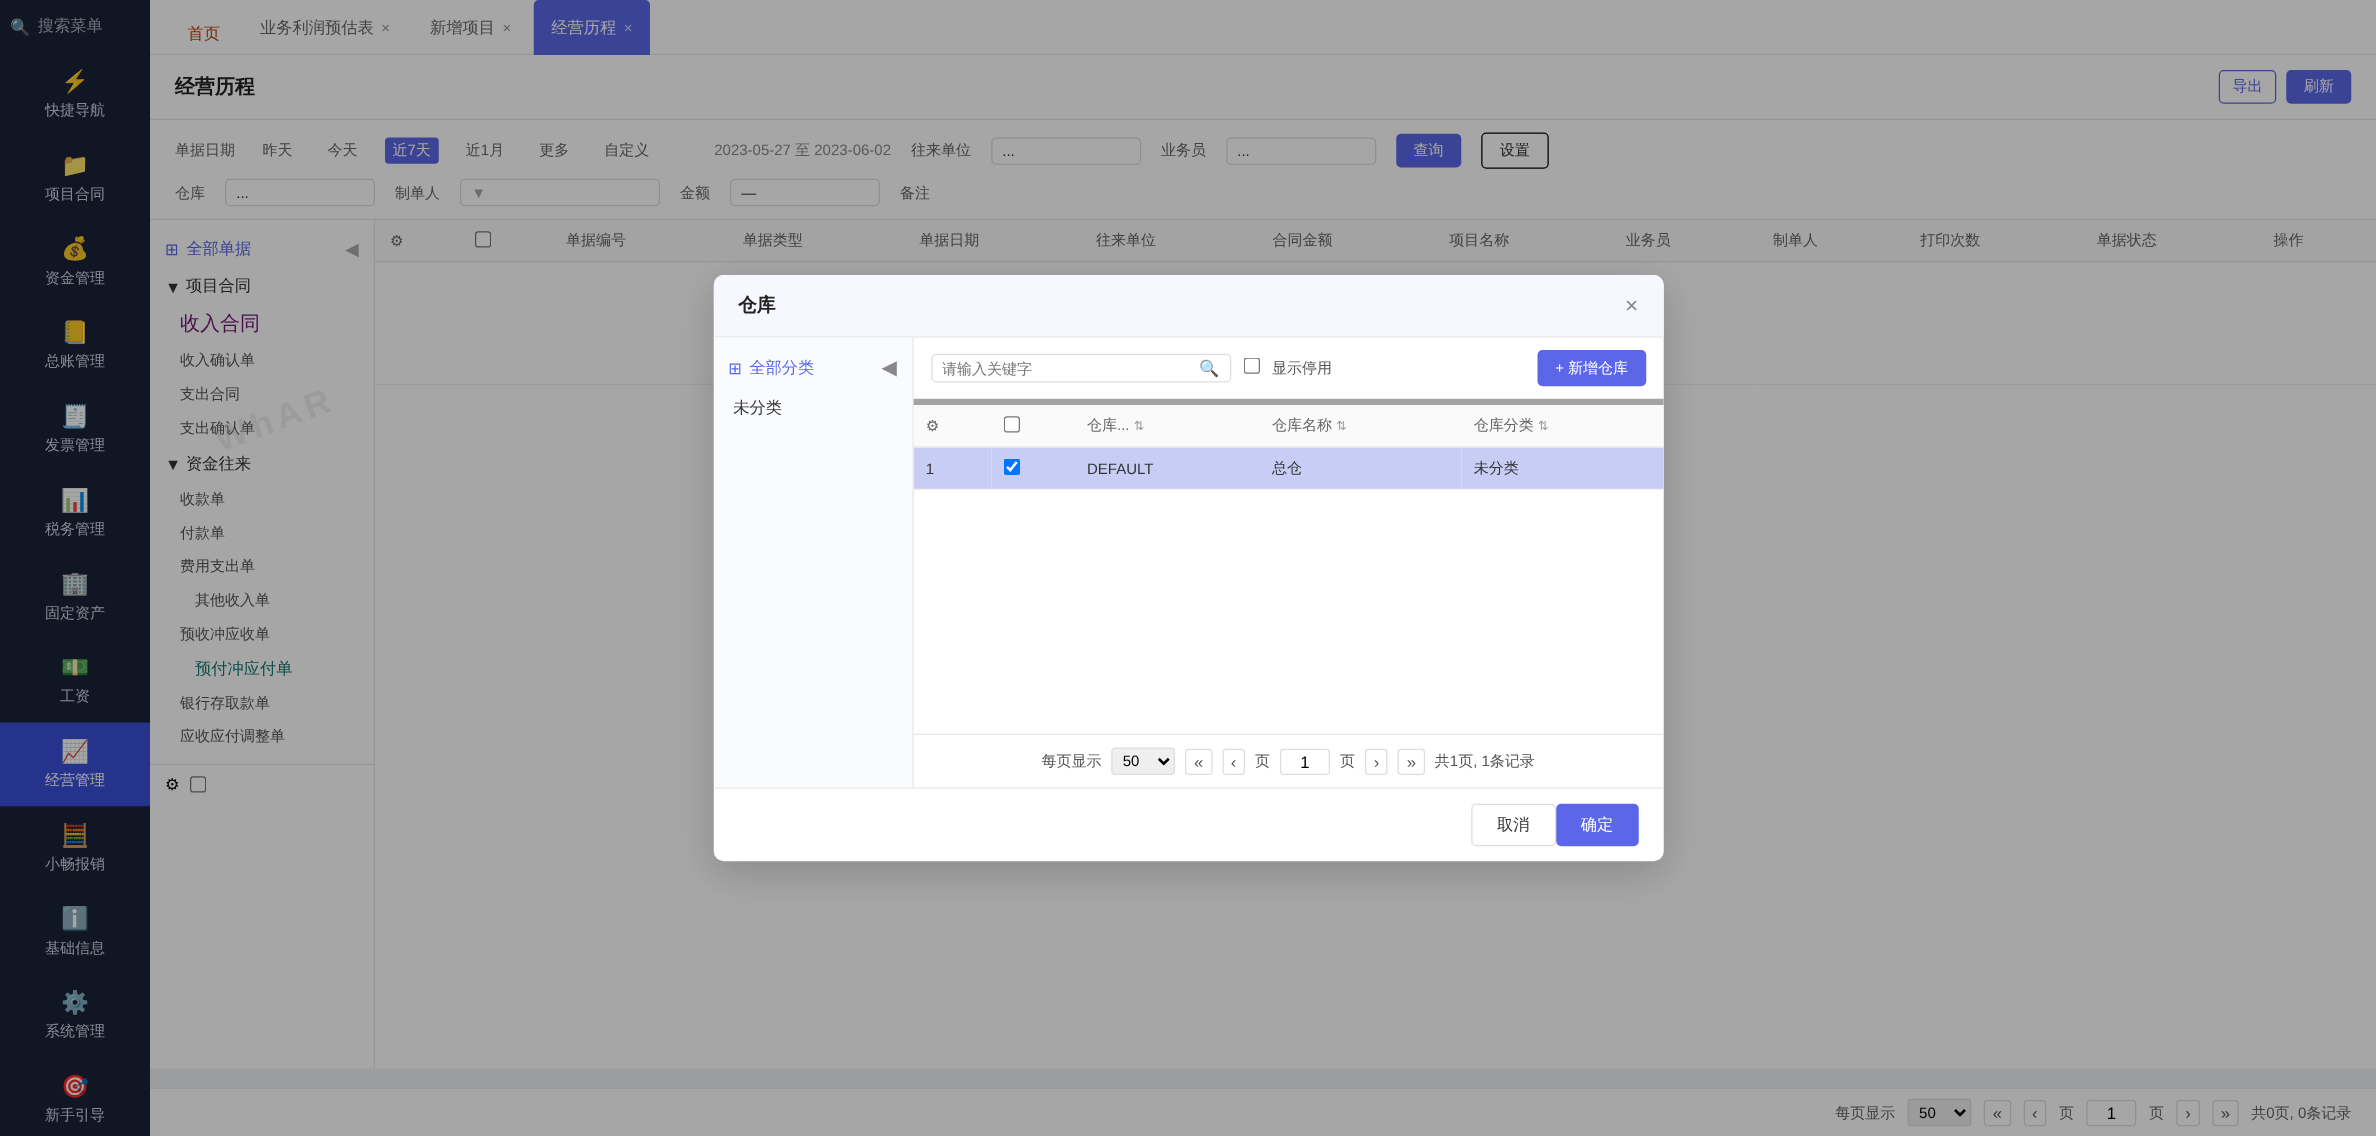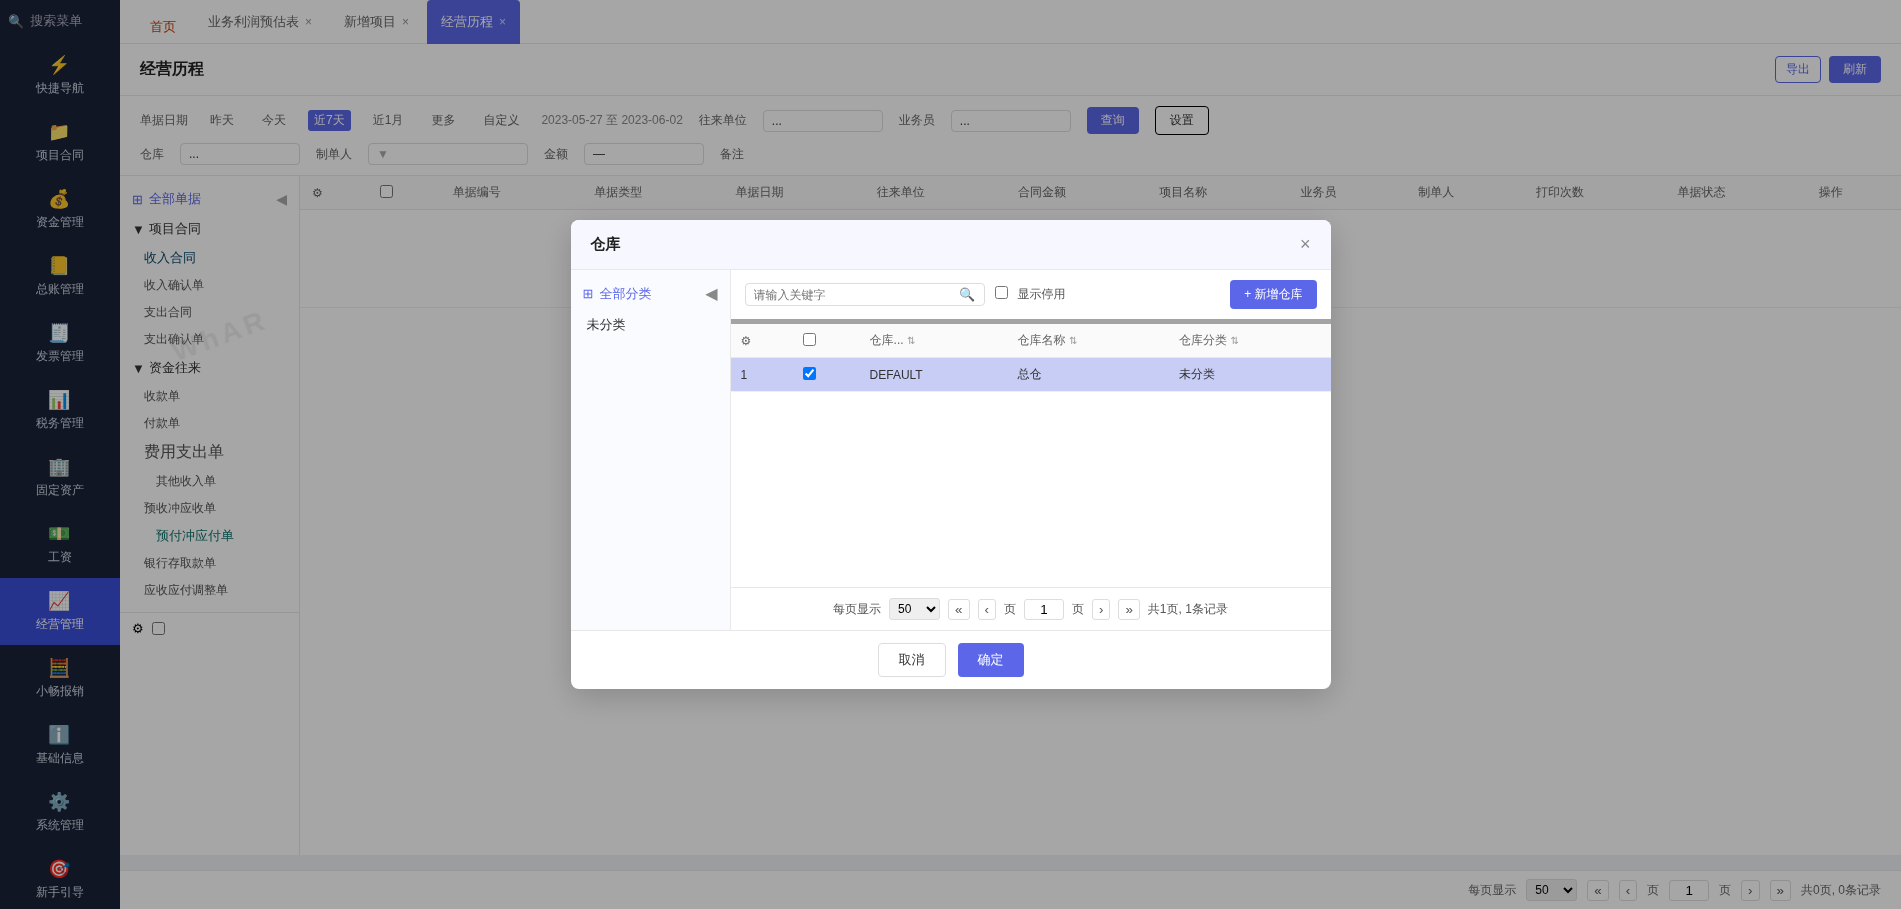--- a/index.html
+++ b/index.html
@@ -47,21 +47,21 @@
     .btn-outline-sm { border: 1px solid #5b67e8; color: #5b67e8; padding: 4px 10px; border-radius: 4px; cursor: pointer; font-size: 12px; background: #fff; }
 
     
     .filter-bar {
       background: #fff; padding: 10px 20px; border-bottom: 1px solid #e8e8e8; display: flex; flex-direction: column; gap: 8px;
     }
     .filter-row { display: flex; align-items: center; gap: 16px; flex-wrap: wrap; }
     .filter-label { color: #666; font-size: 12px; white-space: nowrap; }
     .filter-date-btn { font-size: 12px; color: #666; padding: 2px 6px; cursor: pointer; border-radius: 3px; }
     .filter-date-btn.active { background: #5b67e8; color: #fff; border-radius: 3px; }
-    .filter-date-range { color: #888; font-size: 12px; }
+    .filter-date-range { color: #888; font-size: 12px; margin-left: 30px; }
     .filter-select { border: 1px solid #ddd; border-radius: 4px; padding: 3px 8px; font-size: 12px; color: #333; min-width: 120px; cursor: pointer; display: flex; align-items: center; justify-content: space-between; }
     .btn-primary-sm { background: #5b67e8; color: #fff; border: none; padding: 5px 14px; border-radius: 4px; cursor: pointer; font-size: 12px; }
     .btn-default-sm { background: #fff; color: #333; border: 1px solid #000000; padding: 5px 14px; border-radius: 4px; cursor: pointer; font-size: 12px; }
     table { width: 100%; border-collapse: collapse; font-size: 12px; }
     table th { padding: 8px 12px; text-align: left; color: #666; border-bottom: 1px solid #e8e8e8; font-weight: normal; background: #fafafa; white-space: nowrap; }
     table td { padding: 8px 12px; border-bottom: 1px solid #f0f0f0; color: #333; }
     .empty-tip { text-align: center; color: #aaa; padding: 40px; }
 
     
     .bottom-bar {
@@ -115,21 +115,21 @@
     .modal-table th { padding: 8px 10px; text-align: left; color: #666; border-bottom: 1px solid #e8e8e8; font-weight: normal; background: #fafafa; white-space: nowrap; }
     .modal-table td { padding: 8px 10px; border-bottom: 1px solid #f0f0f0; color: #333; }
     .modal-table tr.selected { background: #c7cdf5; }
     .sort-icon { color: #999; font-size: 10px; }
 
     
     .modal-footer-pagination {
       padding: 10px 14px; border-top: 1px solid #e8e8e8; display: flex; align-items: center; justify-content: center; gap: 8px; font-size: 12px; color: #555;
     }
     .modal-footer-actions {
-      padding: 12px 20px; border-top: 1px solid #e8e8e8; display: flex; justify-content: center; gap: 12px;
+      padding: 12px 20px; border-top: 1px solid #e8e8e8; display: flex; justify-content: flex-end; 
     }
     .btn-cancel { background: #fff; border: 1px solid #ddd; color: #333; padding: 7px 20px; border-radius: 4px; cursor: pointer; font-size: 13px; }
     .btn-confirm { background: #5b67e8; color: #fff; border: none; padding: 7px 20px; border-radius: 4px; cursor: pointer; font-size: 13px; }
 
     .per-page-select { border: 1px solid #ddd; border-radius: 3px; padding: 2px 4px; font-size: 12px; }
 
     
     .watermark {
       position: fixed; top: 320px; left: 170px; color: #c0c0c0; font-size: 28px; opacity: 0.25; pointer-events: none; transform: rotate(-20deg); z-index: 5; white-space: nowrap; font-weight: bold; letter-spacing: 4px;
     }
@@ -270,21 +270,21 @@
       <div style="width:180px; background:#fff; border-right:1px solid #e8e8e8; display:flex; flex-direction:column; padding-top:8px;">
         <div style="display:flex; align-items:center; padding:6px 12px; color:#5b67e8; font-weight:500; font-size:13px; cursor:pointer;">
           <span style="margin-right:6px;">⊞</span>
           <span>全部单据</span>
           <span style="margin-left:auto; color:#aaa; font-size:14px;">◀</span>
         </div>
         <div style="padding:6px 12px; color:#333; font-size:13px; cursor:pointer; display:flex; align-items:center; gap:4px;">
           <span>▼</span>
           <span>项目合同</span>
         </div>
-        <div style="padding:5px 24px; color:#0c4a6e; font-size:13px; cursor:pointer;">
+        <div style="padding:5px 24px; color:#701a75; font-size:16px; cursor:pointer;">
           <span>收入合同</span>
         </div>
         <div style="padding:5px 24px; color:#555; font-size:12px; cursor:pointer;">
           <span>收入确认单</span>
         </div>
         <div style="padding:5px 24px; color:#555; font-size:12px; cursor:pointer;">
           <span>支出合同</span>
         </div>
         <div style="padding:5px 24px; color:#555; font-size:12px; cursor:pointer;">
           <span>支出确认单</span>
@@ -292,21 +292,21 @@
         <div style="padding:6px 12px; color:#333; font-size:13px; cursor:pointer; display:flex; align-items:center; gap:4px;">
           <span>▼</span>
           <span>资金往来</span>
         </div>
         <div style="padding:5px 24px; color:#555; font-size:12px; cursor:pointer;">
           <span>收款单</span>
         </div>
         <div style="padding:5px 24px; color:#555; font-size:12px; cursor:pointer;">
           <span>付款单</span>
         </div>
-        <div style="padding:5px 24px; color:#555; font-size:16px; cursor:pointer;">
+        <div style="padding:5px 24px; color:#555; font-size:12px; cursor:pointer;">
           <span>费用支出单</span>
         </div>
         <div style="padding:5px 36px; color:#555; font-size:12px; cursor:pointer;">
           <span>其他收入单</span>
         </div>
         <div style="padding:5px 24px; color:#555; font-size:12px; cursor:pointer;">
           <span>预收冲应收单</span>
         </div>
         <div style="padding:5px 36px; color:#0f766e; font-size:13px; cursor:pointer;">
           <span>预付冲应付单</span>

